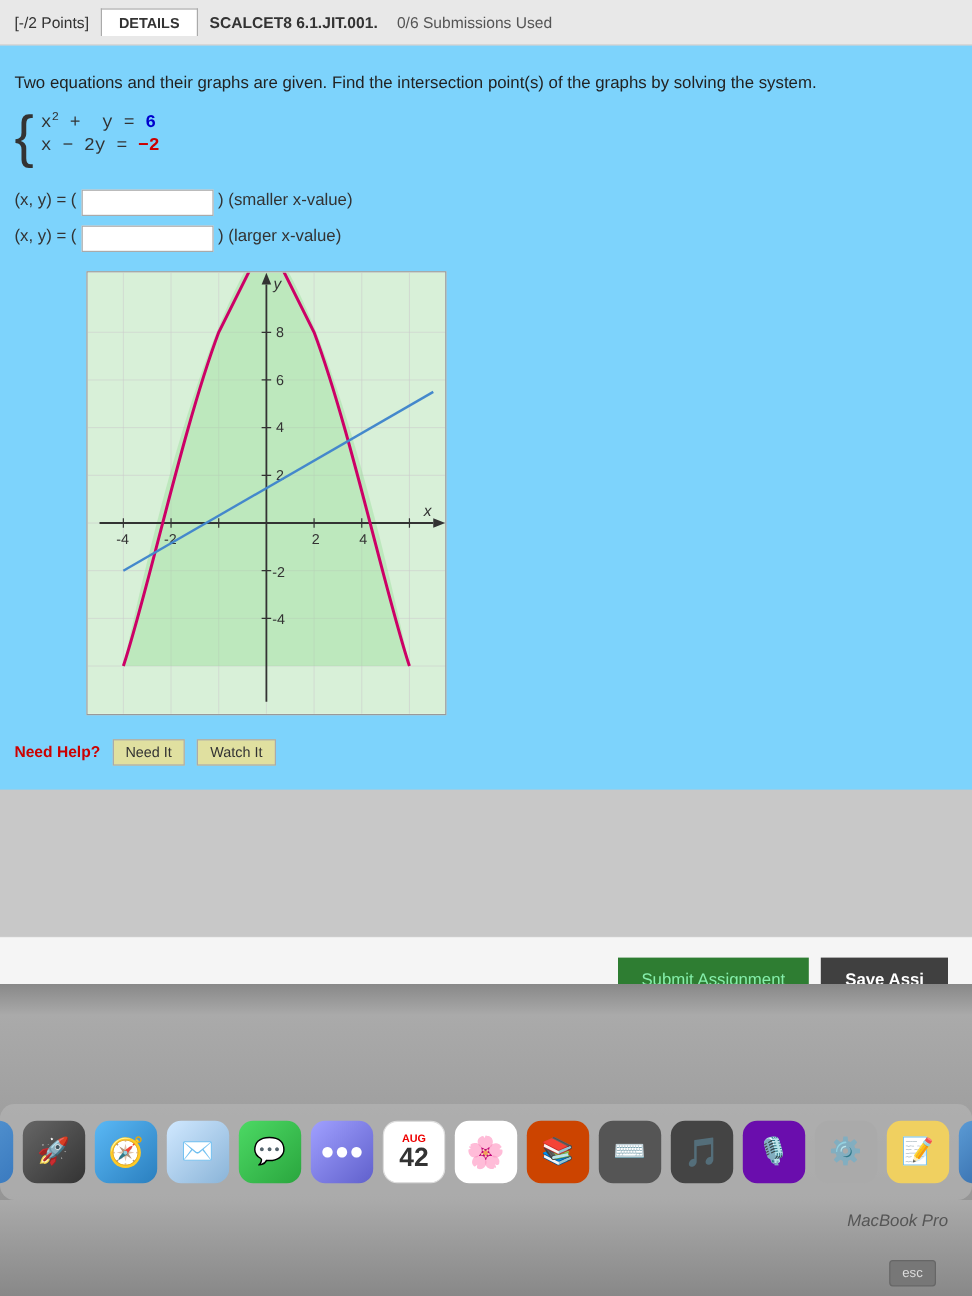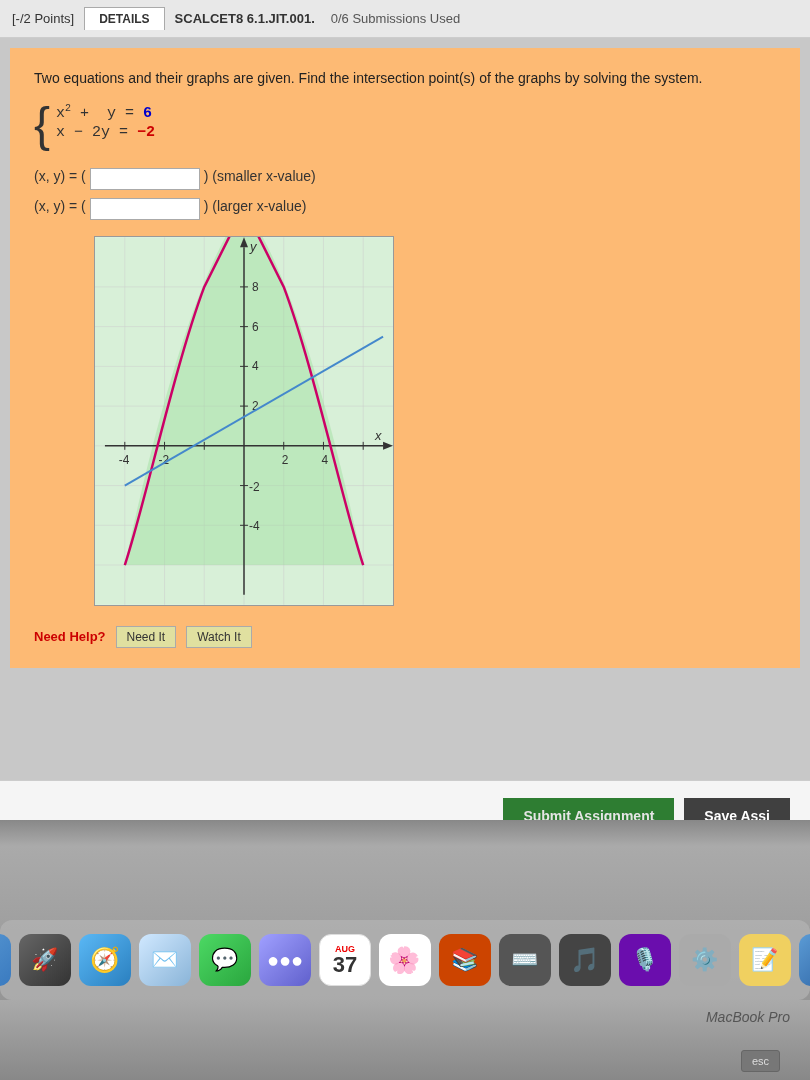--- a/index.html
+++ b/index.html
@@ -46,23 +46,23 @@
     }
 
     .submissions-info {
       font-size: 13px;
       color: #555;
       margin-left: 6px;
     }
 
     
     .content-area {
-      background: #fdba74;
-      margin: 10px;
-      padding: 20px 24px;
+      background: #7dd3fc;
+      margin: 0;
+      padding: 20px 12px;
       min-height: 600px;
     }
 
     .problem-text {
       font-size: 14px;
       color: #222;
       margin-bottom: 14px;
       line-height: 1.5;
     }
 
@@ -136,26 +136,26 @@
       gap: 10px;
       position: absolute;
       bottom: 230px;
       left: 0;
       width: 810px;
       height: 70px;
     }
 
     .submit-btn {
       background: #2e7d32;
-      color: #e5e5e5;
+      color: #86efac;
       border: none;
       padding: 10px 20px;
       font-size: 14px;
       cursor: pointer;
-      font-weight: bold;
+      font-weight: normal;
     }
 
     .save-btn {
       background: #404040;
       color: white;
       border: none;
       padding: 10px 20px;
       font-size: 14px;
       cursor: pointer;
       font-weight: bold;
@@ -460,21 +460,21 @@
       <span style="font-size:22px;">💬</span>
     </div>
 
     <div class="dock-icon siri">
       <span style="font-size:20px; color:#fff;">●●●</span>
     </div>
 
     <div class="dock-icon date-app">
       <div class="calendar-icon-inner">
         <span class="cal-month">AUG</span>
-        <span class="cal-day">37</span>
+        <span class="cal-day">42</span>
       </div>
     </div>
 
     <div class="dock-icon photos">
       <span style="font-size:26px;">🌸</span>
     </div>
 
     <div class="dock-icon books">
       <span style="font-size:22px; color:white;">📚</span>
     </div>

